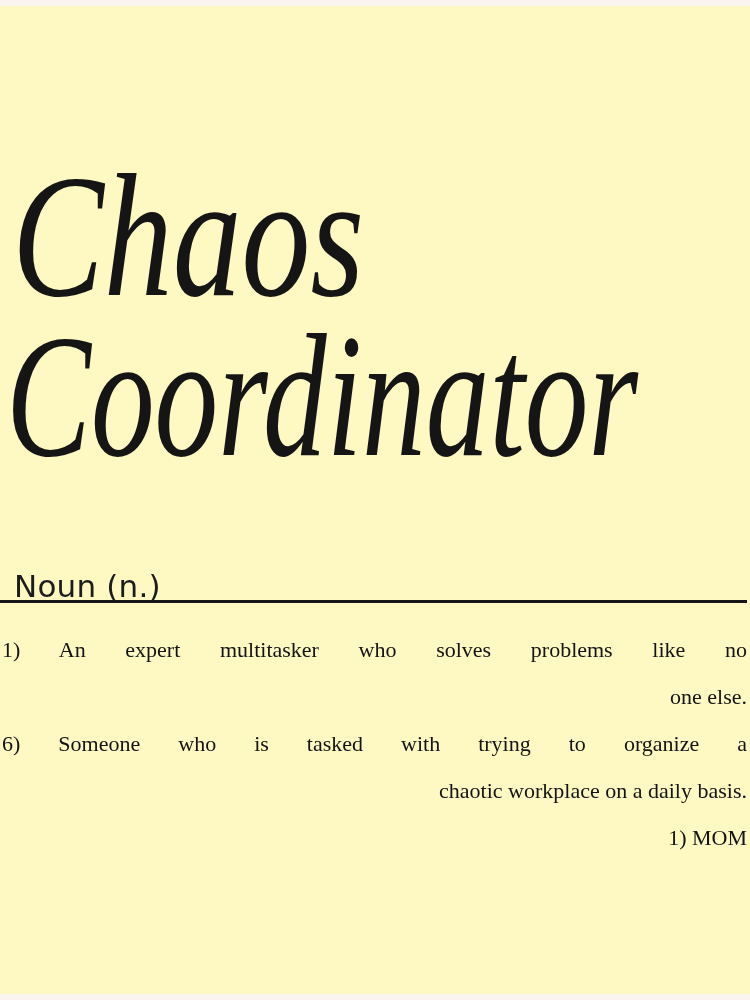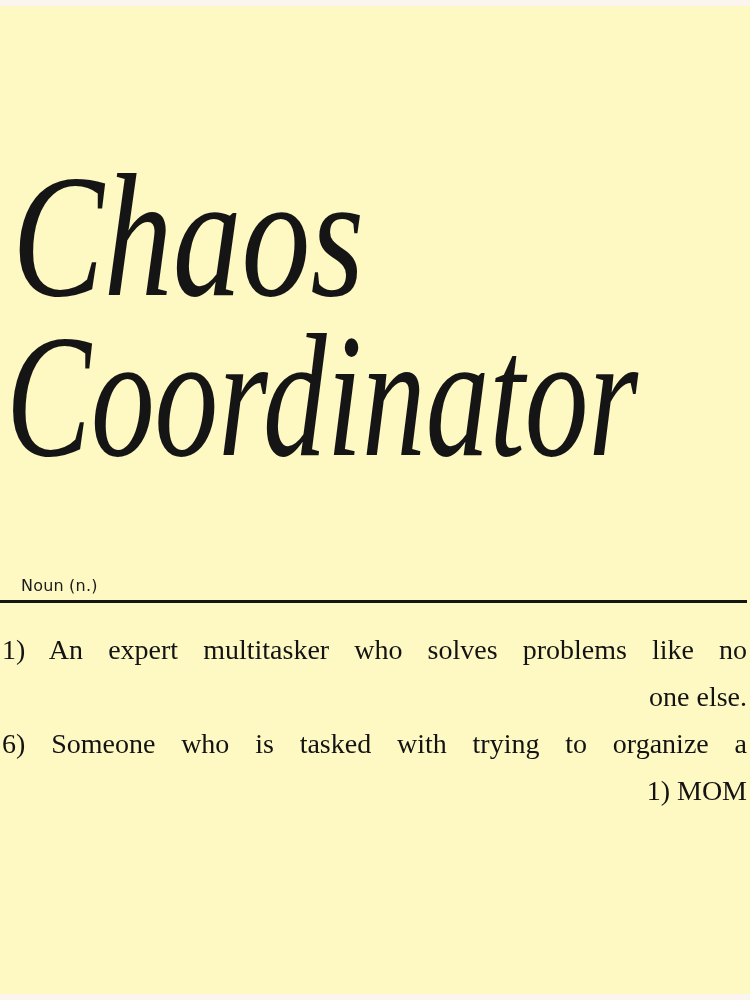--- a/index.html
+++ b/index.html
@@ -33,45 +33,45 @@
   .title-svg text {
     font-family: "Liberation Serif", serif;
     font-style: italic;
     font-weight: normal;
     font-size: 175px;
     fill: #151515;
   }
 
   .pos {
     position: absolute;
-    left: 21px;
+    left: 14px;
     top: 572px;
     font-family: "DejaVu Sans", sans-serif;
-    font-size: 16px;
+    font-size: 31px;
     line-height: 28px;
     color: #1c1c1c;
     letter-spacing: 0.2px;
   }
 
   .rule {
     position: absolute;
     left: 0;
     top: 600px;
     width: 747px;
     height: 3px;
     background: #151515;
   }
 
   .defs {
     position: absolute;
     left: 2px;
     top: 626px;
     width: 745px;
     font-family: "Liberation Serif", serif;
-    font-size: 28px;
+    font-size: 22px;
     line-height: 47px;
     color: #131313;
   }
   .def-line { text-align: right; }
   .def-line.just {
     text-align: justify;
     text-align-last: justify;
   }
 </style>
 </head>
@@ -87,18 +87,19 @@
   </svg>
 
   <div class="pos">Noun (n.)</div>
 
   <div class="rule"></div>
 
   <div class="defs">
     <div class="def-line just">1) An expert multitasker who solves problems like no</div>
     <div class="def-line">one else.</div>
     <div class="def-line just">6) Someone who is tasked with trying to organize a</div>
+    <div class="def-line">chaotic workplace on a daily basis.</div>
     <div class="def-line">1) MOM</div>
   </div>
 
   <div class="edge bottom"></div>
 
 </div>
 
 </body></html>

